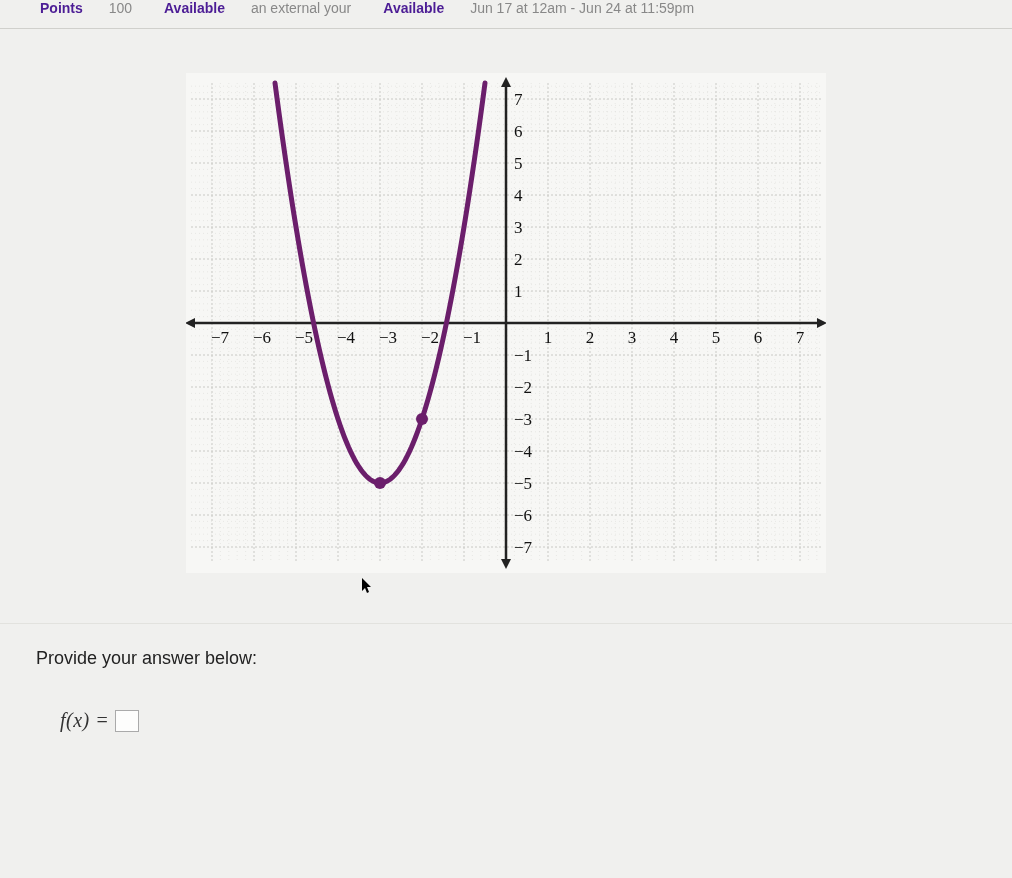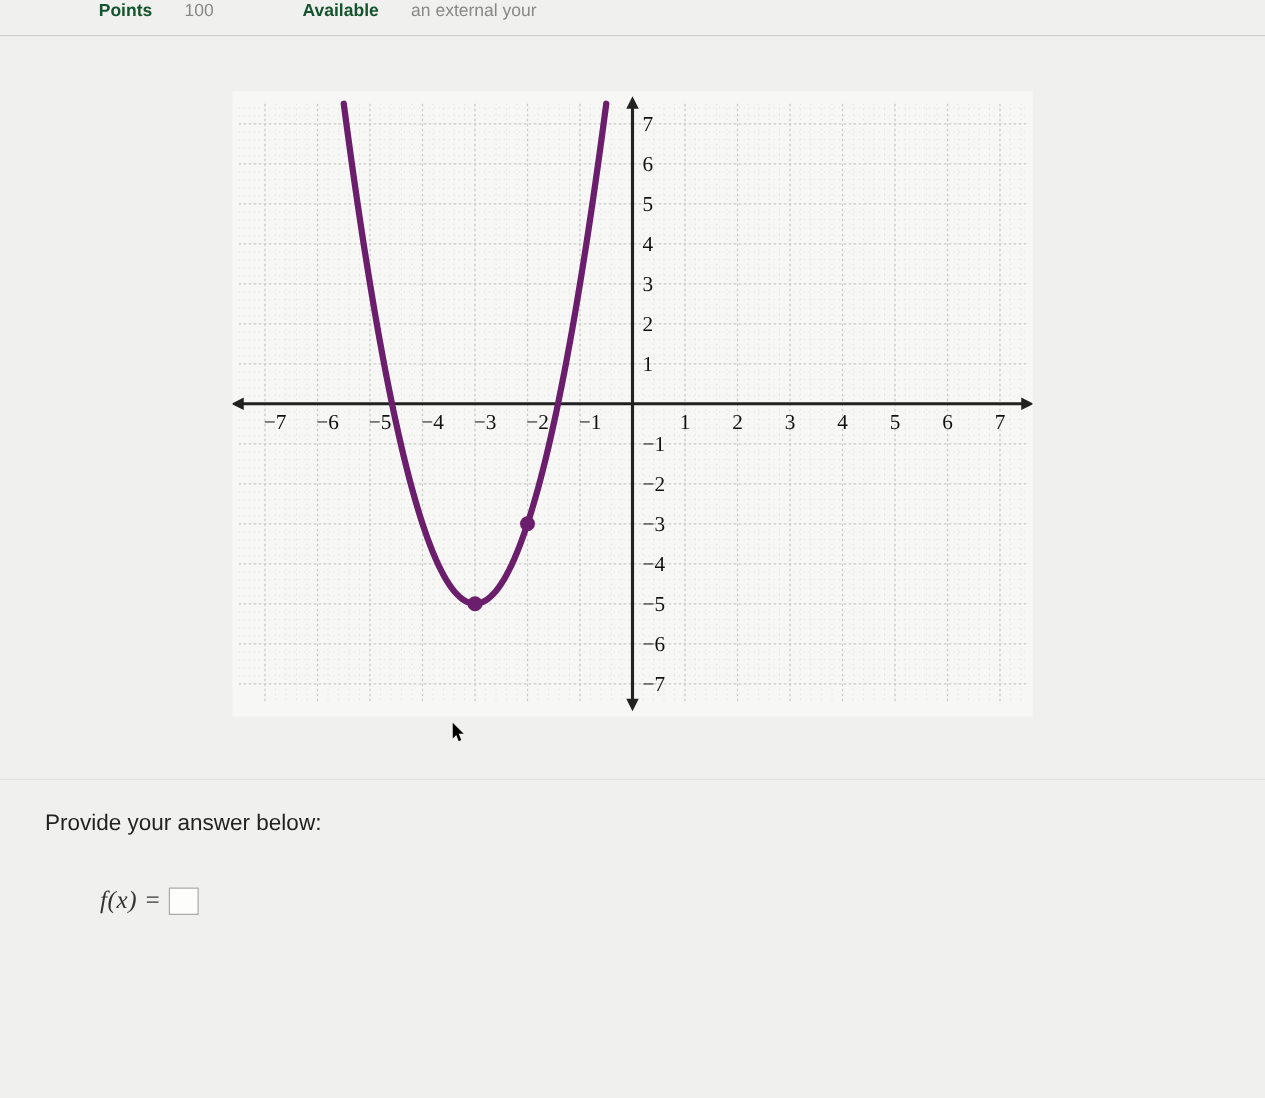--- a/index.html
+++ b/index.html
@@ -17,22 +17,21 @@
     }
     .top-meta {
       display: flex;
       gap: 32px;
       padding: 0 40px 8px;
       font-size: 14px;
       color: #6c6c6c;
     }
     .top-meta .label {
       font-weight: 600;
-      color: #14532d;
-      margin-left: 39px;
+      color: #4c1d95;
     }
     .top-meta .value {
       font-weight: 400;
       color: #888;
       margin-left: 22px;
     }
     .divider {
       border-top: 1px solid #d0d0cc;
       margin: 4px 0;
     }
@@ -99,21 +98,20 @@
     .answer-area {
       padding: 10px 60px 30px;
     }
     .formula {
       font-family: "Times New Roman", serif;
       font-style: italic;
       font-size: 20px;
       display: inline-flex;
       align-items: center;
       gap: 6px;
-      margin-left: 20px;
     }
     .formula .fx {
       letter-spacing: 0.5px;
     }
     .answer-input {
       border: 1px solid #aaa;
       width: 24px;
       height: 22px;
       font-family: inherit;
       font-size: 14px;
@@ -125,20 +123,24 @@
 <body>
 
 <div class="top-meta">
   <div>
     <span class="label">Points</span>
     <span class="value">100</span>
   </div>
   <div>
     <span class="label">Available</span>
     <span class="value">an external your</span>
+  </div>
+  <div>
+    <span class="label">Available</span>
+    <span class="value">Jun 17 at 12am - Jun 24 at 11:59pm</span>
   </div>
 </div>
 
 <div class="divider"></div>
 
 <div class="canvas-wrap">
   <div class="chart">
     <svg width="640" height="500" viewBox="0 0 640 500">
       <g id="grid-group">
           <line class="grid-line" x1="26" y1="10" x2="26" y2="490"></line>

